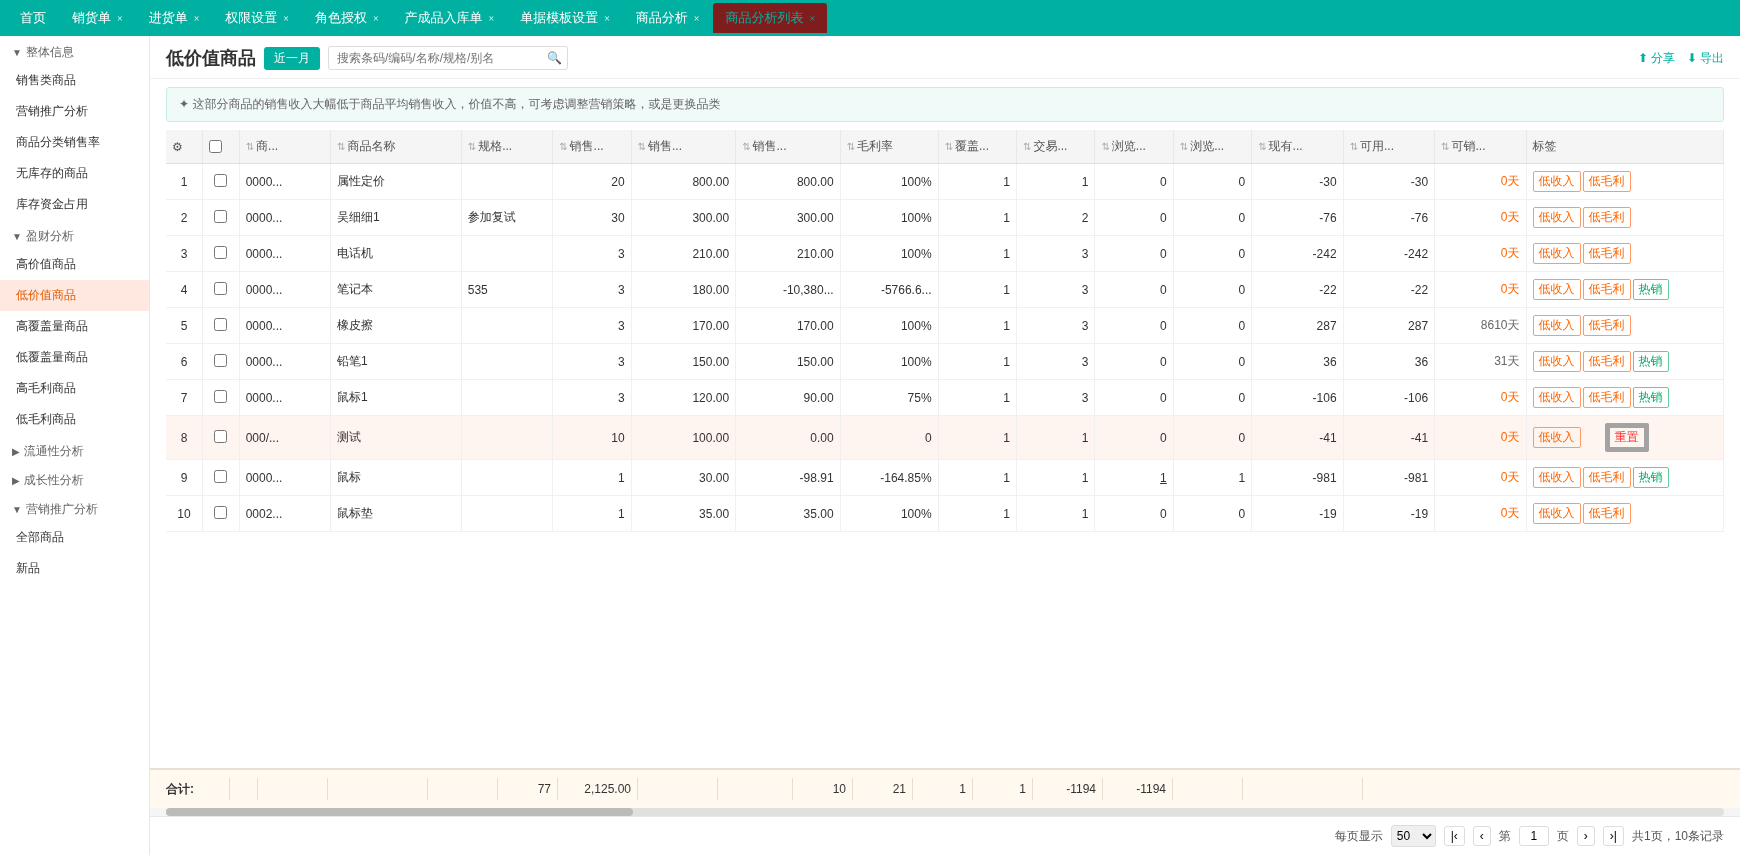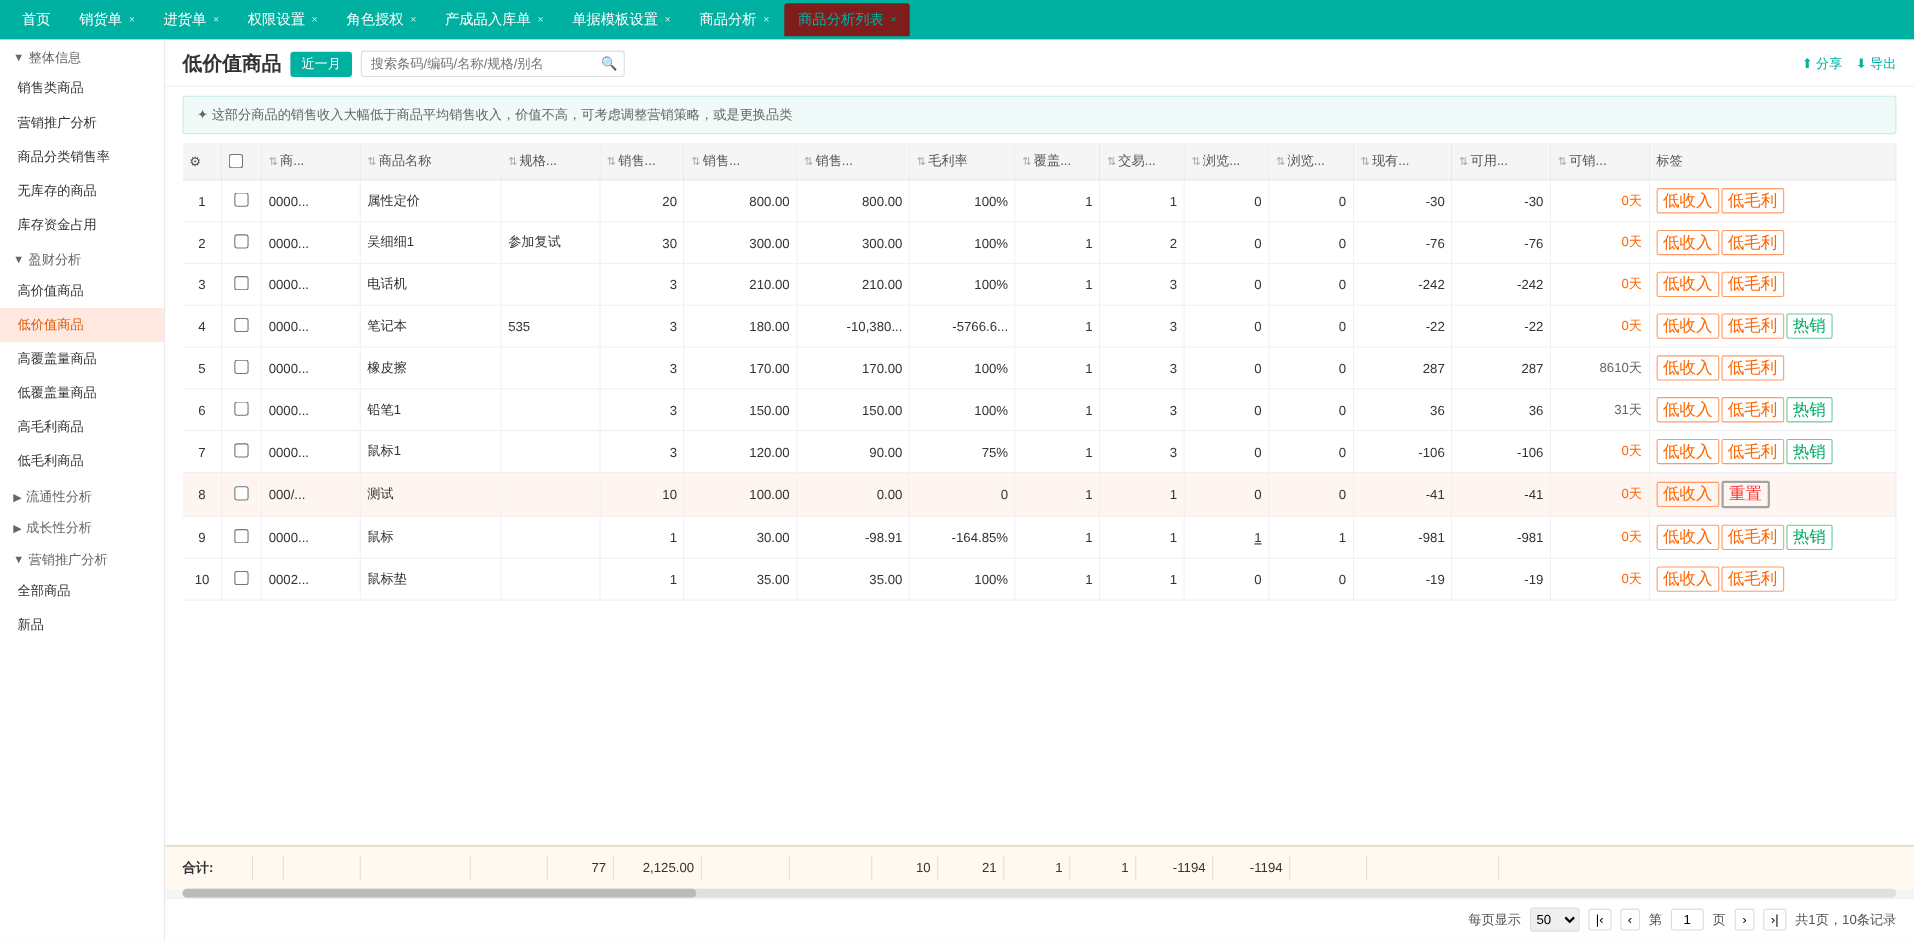--- a/index.html
+++ b/index.html
@@ -183,26 +183,26 @@
       border-right: 1px solid #f0f0f0;
       color: #333;
       white-space: nowrap;
     }
     td.num { text-align: right; }
     td.center { text-align: center; }
     .tag {
       display: inline-block;
       border-radius: 2px;
       padding: 1px 5px;
-      font-size: 15px;
+      font-size: 12px;
       margin-right: 2px;
     }
     .tag-orange { color: #ff6600; border: 1px solid #ff9966; }
     .tag-green { color: #00aa66; border: 1px solid #66cc99; font-family: Liberation Serif, serif; }
-    .tag-red { color: #ff3333; border: 2px solid #a3a3a3; }
+    .tag-red { color: #ff3333; border: 5px solid #a3a3a3; margin-left: 22px; }
     .days-orange { color: #ff6600; }
     .days-gray { color: #666; }
     .underline { text-decoration: underline; cursor: pointer; }
 
     
     .footer-total {
       background: #fff9f0;
       border-top: 2px solid #e8e0d0;
       padding: 8px 16px;
       display: flex;

